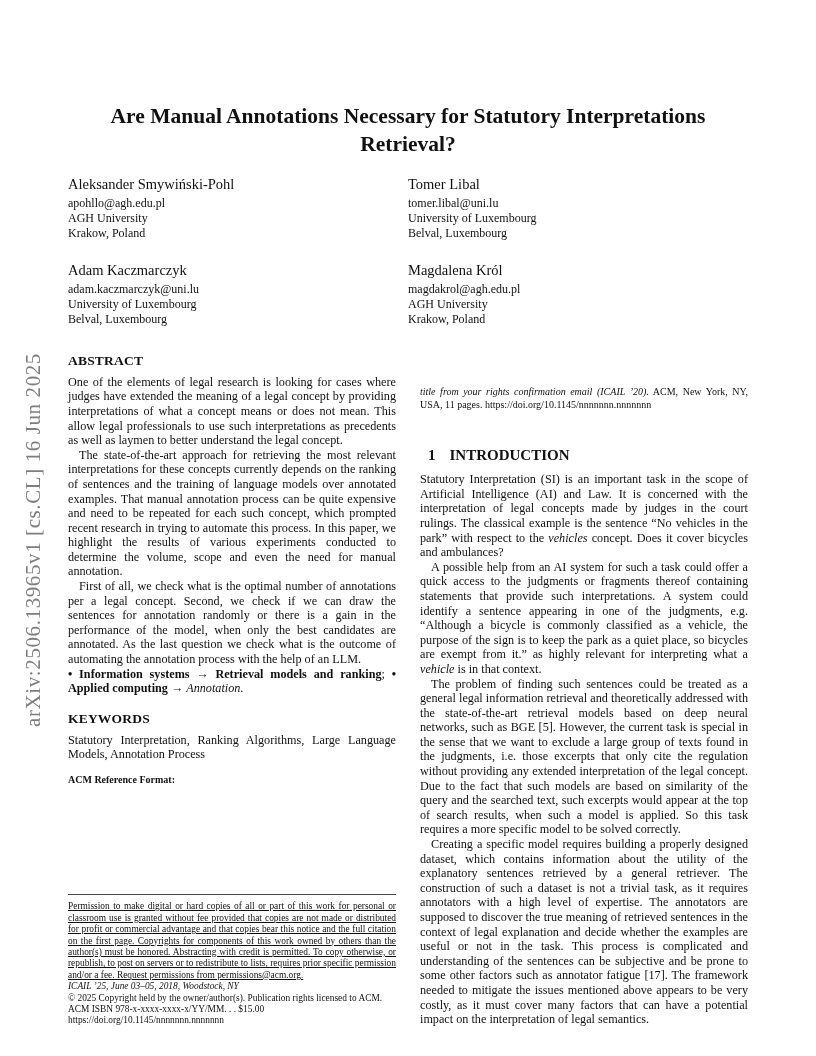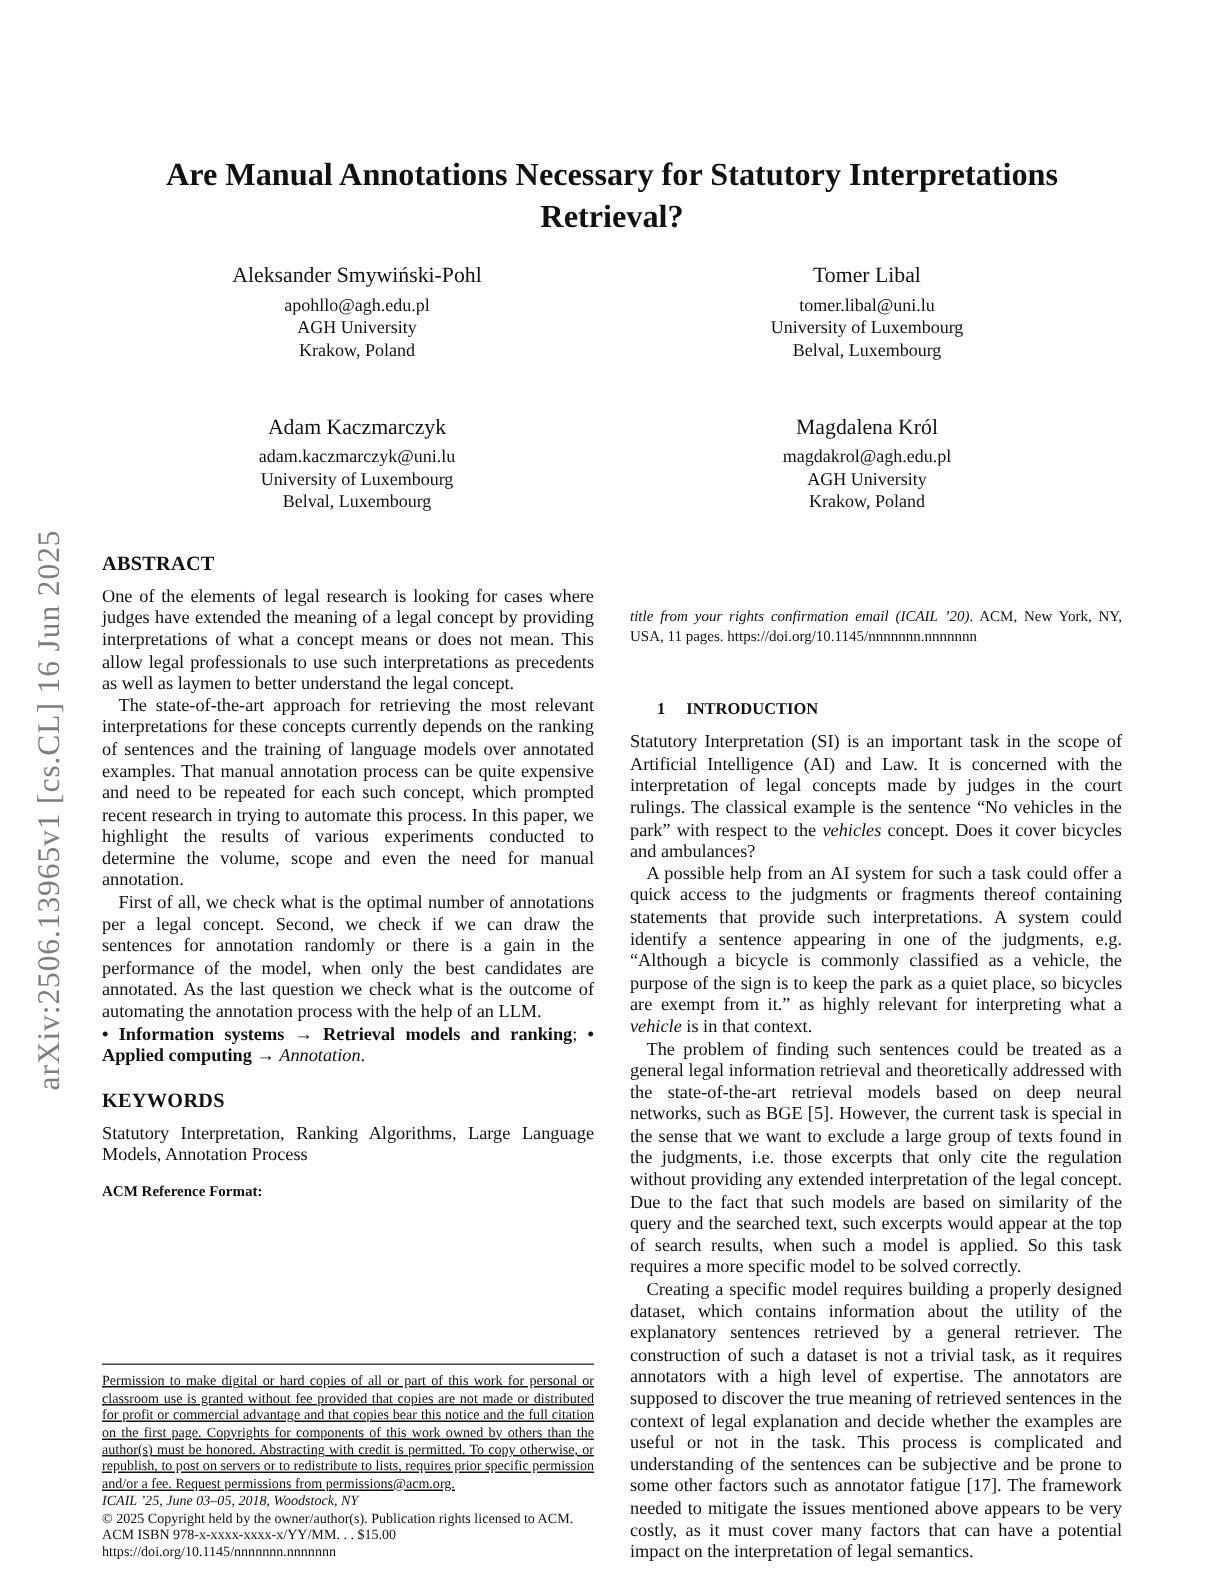--- a/index.html
+++ b/index.html
@@ -34,23 +34,22 @@
     margin-top:102px;
     text-align:center;
     font-size:21.5px;
     font-weight:bold;
     line-height:1.32;
   }
 
   .authors {
     display:grid;
     grid-template-columns:1fr 1fr;
-    row-gap:36px;
+    row-gap:21px;
     margin-top:17px;
-    text-align:center;
   }
   .author .name { font-size:14.5px; line-height:17px; margin-bottom:3px; }
   .author .detail { font-size:12px; line-height:15px; }
 
   .columns {
     display:flex;
     gap:24px;
     margin-top:26px;
     align-items:flex-end;
   }
@@ -81,23 +80,23 @@
   .ref-text { font-size:10px; line-height:12.4px; text-align:justify; margin:0; }
 
   .footnote { margin-top:auto; }
   .footnote-rule { border:none; border-top:1px solid #444; margin:0 0 6px 0; width:100%; }
   .fn-text { font-size:9.4px; line-height:11.4px; margin:0; }
   .fn-perm { text-align:justify;text-decoration:underline; }
 
   .rights-note { font-size:10px; line-height:12.4px; text-align:justify; margin:0; }
 
   .intro-h {
-    font-size:11px;
+    font-size:15px;
     font-weight:bold;
-    margin:36px 0 8px 18px;
+    margin:36px 0 8px 8px;
   }
   .intro-h .num { margin-right:14px; }
 </style>
 </head>
 <body>
 
 <div class="watermark" style="color: rgb(126, 126, 126);">arXiv:2506.13965v1  [cs.CL]  16 Jun 2025</div>
 
 <div class="content">
 

